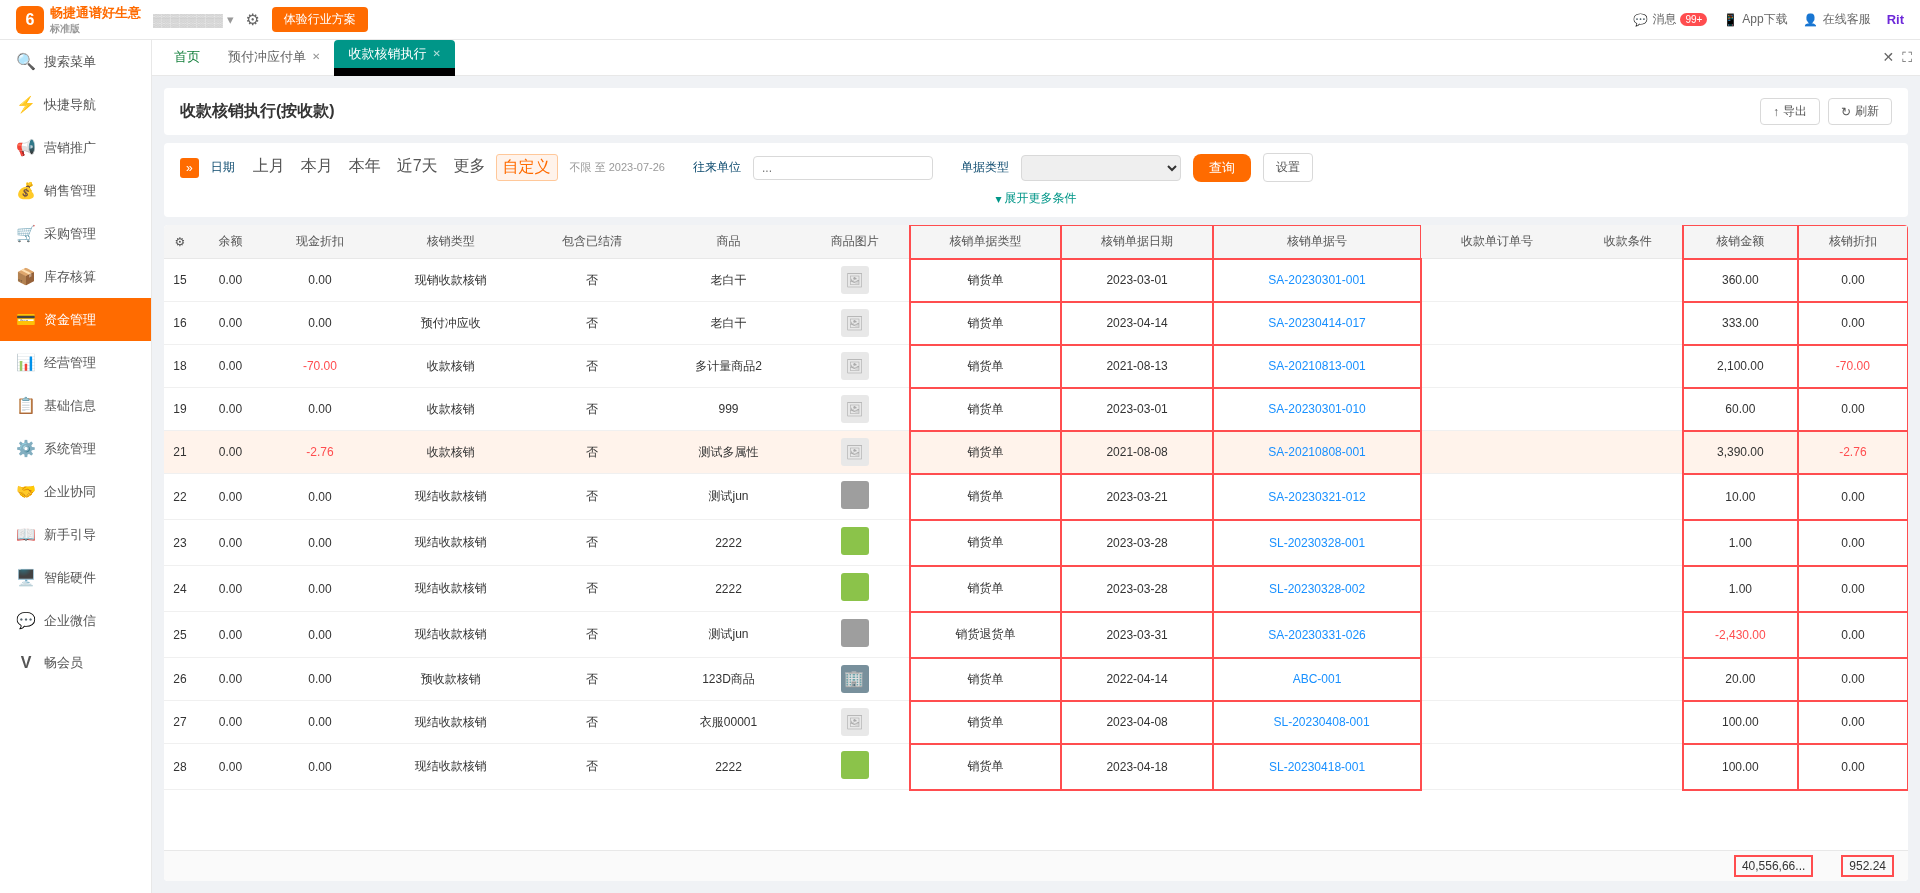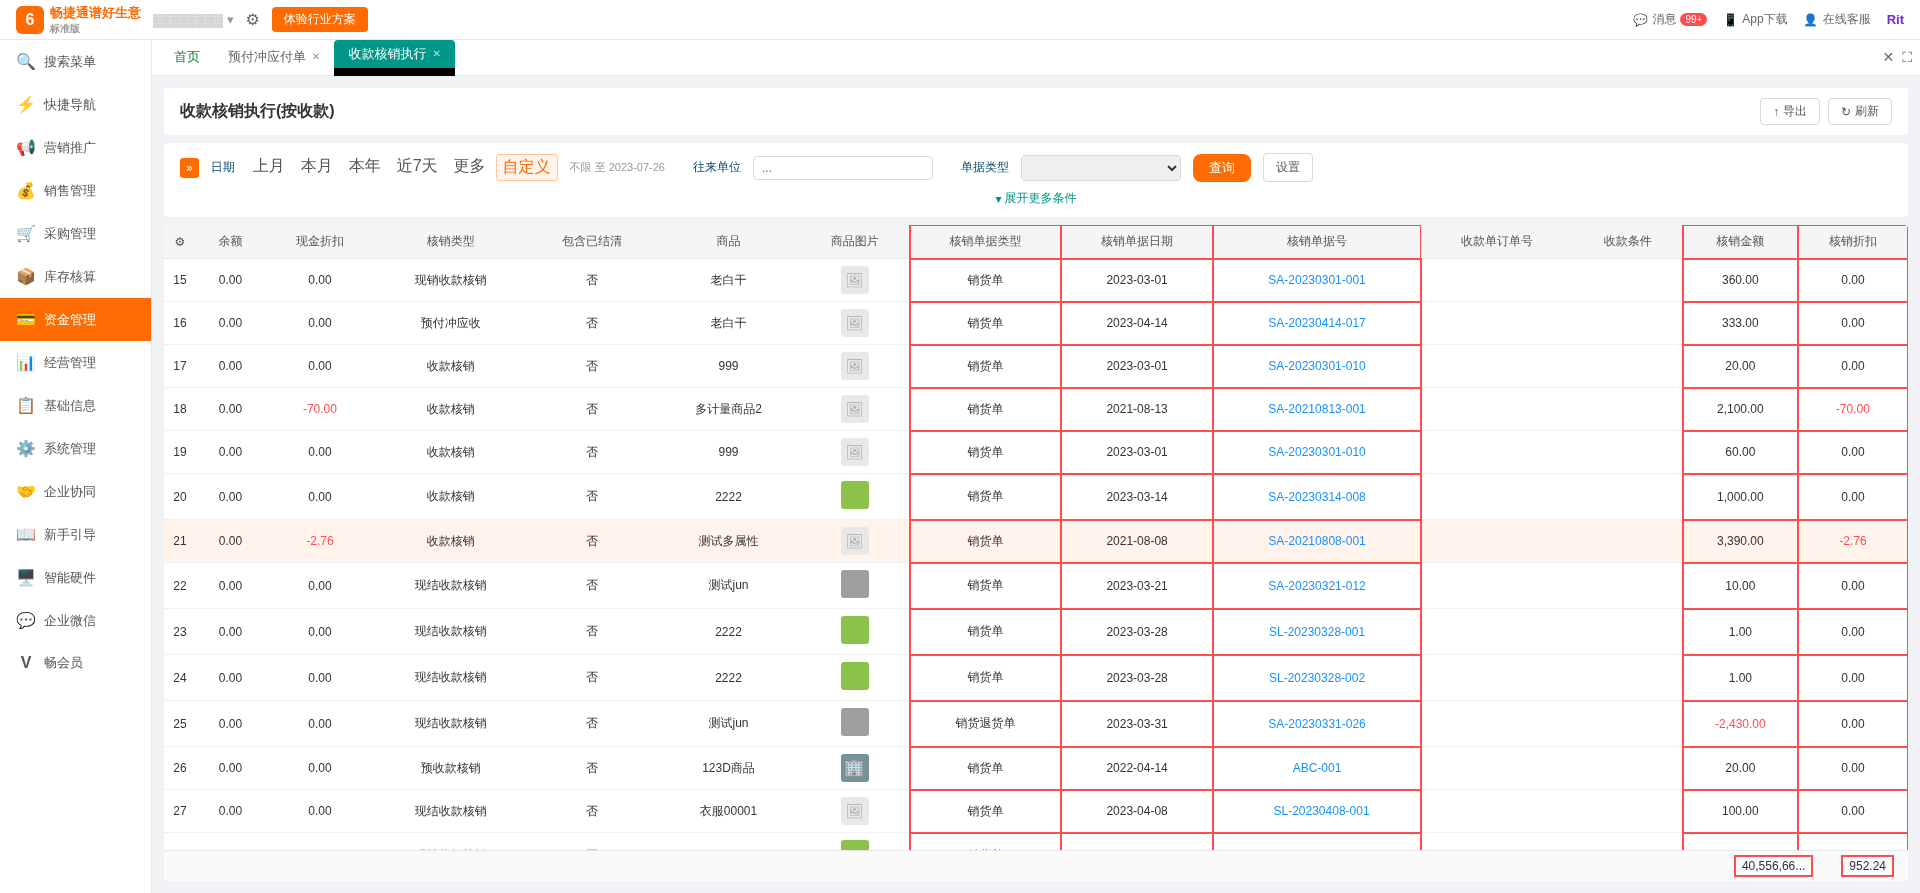--- a/index.html
+++ b/index.html
@@ -299,81 +299,49 @@
     <td><div class="thumb">🖼</div></td>
     <td style="outline:2px solid #ff4d4f;outline-offset:-1px;">销货单</td>
     <td style="outline:2px solid #ff4d4f;outline-offset:-1px;">2023-04-14</td>
     <td style="outline:2px solid #ff4d4f;outline-offset:-1px;"><a class="link-text">SA-20230414-017</a></td>
     <td></td>
     <td></td>
     <td style="outline:2px solid #ff4d4f;outline-offset:-1px;">333.00</td>
     <td style="outline:2px solid #ff4d4f;outline-offset:-1px;">0.00</td>
   </tr>
                 <tr>
-    <td>17</td>
+    <td>18</td>
+    <td>0.00</td>
+    <td style="color:#ff4d4f;">-70.00</td>
+    <td>收款核销</td>
+    <td>否</td>
+    <td>多计量商品2</td>
+    <td><div class="thumb">🖼</div></td>
+    <td style="outline:2px solid #ff4d4f;outline-offset:-1px;">销货单</td>
+    <td style="outline:2px solid #ff4d4f;outline-offset:-1px;">2021-08-13</td>
+    <td style="outline:2px solid #ff4d4f;outline-offset:-1px;"><a class="link-text">SA-20210813-001</a></td>
+    <td></td>
+    <td></td>
+    <td style="outline:2px solid #ff4d4f;outline-offset:-1px;">2,100.00</td>
+    <td style="outline:2px solid #ff4d4f;outline-offset:-1px;color:#ff4d4f;">-70.00</td>
+  </tr>
+                <tr>
+    <td>19</td>
     <td>0.00</td>
     <td style="">0.00</td>
     <td>收款核销</td>
     <td>否</td>
     <td>999</td>
     <td><div class="thumb">🖼</div></td>
     <td style="outline:2px solid #ff4d4f;outline-offset:-1px;">销货单</td>
     <td style="outline:2px solid #ff4d4f;outline-offset:-1px;">2023-03-01</td>
     <td style="outline:2px solid #ff4d4f;outline-offset:-1px;"><a class="link-text">SA-20230301-010</a></td>
     <td></td>
     <td></td>
-    <td style="outline:2px solid #ff4d4f;outline-offset:-1px;">20.00</td>
-    <td style="outline:2px solid #ff4d4f;outline-offset:-1px;">0.00</td>
-  </tr>
-                <tr>
-    <td>18</td>
-    <td>0.00</td>
-    <td style="color:#ff4d4f;">-70.00</td>
-    <td>收款核销</td>
-    <td>否</td>
-    <td>多计量商品2</td>
-    <td><div class="thumb">🖼</div></td>
-    <td style="outline:2px solid #ff4d4f;outline-offset:-1px;">销货单</td>
-    <td style="outline:2px solid #ff4d4f;outline-offset:-1px;">2021-08-13</td>
-    <td style="outline:2px solid #ff4d4f;outline-offset:-1px;"><a class="link-text">SA-20210813-001</a></td>
-    <td></td>
-    <td></td>
-    <td style="outline:2px solid #ff4d4f;outline-offset:-1px;">2,100.00</td>
-    <td style="outline:2px solid #ff4d4f;outline-offset:-1px;color:#ff4d4f;">-70.00</td>
-  </tr>
-                <tr>
-    <td>19</td>
-    <td>0.00</td>
-    <td style="">0.00</td>
-    <td>收款核销</td>
-    <td>否</td>
-    <td>999</td>
-    <td><div class="thumb">🖼</div></td>
-    <td style="outline:2px solid #ff4d4f;outline-offset:-1px;">销货单</td>
-    <td style="outline:2px solid #ff4d4f;outline-offset:-1px;">2023-03-01</td>
-    <td style="outline:2px solid #ff4d4f;outline-offset:-1px;"><a class="link-text">SA-20230301-010</a></td>
-    <td></td>
-    <td></td>
     <td style="outline:2px solid #ff4d4f;outline-offset:-1px;">60.00</td>
-    <td style="outline:2px solid #ff4d4f;outline-offset:-1px;">0.00</td>
-  </tr>
-                <tr>
-    <td>20</td>
-    <td>0.00</td>
-    <td style="">0.00</td>
-    <td>收款核销</td>
-    <td>否</td>
-    <td>2222</td>
-    <td><div style="width:28px;height:28px;background:#8bc34a;border-radius:3px;display:inline-block;"></div></td>
-    <td style="outline:2px solid #ff4d4f;outline-offset:-1px;">销货单</td>
-    <td style="outline:2px solid #ff4d4f;outline-offset:-1px;">2023-03-14</td>
-    <td style="outline:2px solid #ff4d4f;outline-offset:-1px;"><a class="link-text">SA-20230314-008</a></td>
-    <td></td>
-    <td></td>
-    <td style="outline:2px solid #ff4d4f;outline-offset:-1px;">1,000.00</td>
     <td style="outline:2px solid #ff4d4f;outline-offset:-1px;">0.00</td>
   </tr>
                 <tr class="highlighted">
     <td>21</td>
     <td>0.00</td>
     <td style="color:#ff4d4f;">-2.76</td>
     <td>收款核销</td>
     <td>否</td>
     <td>测试多属性</td>
     <td><div class="thumb">🖼</div></td>

